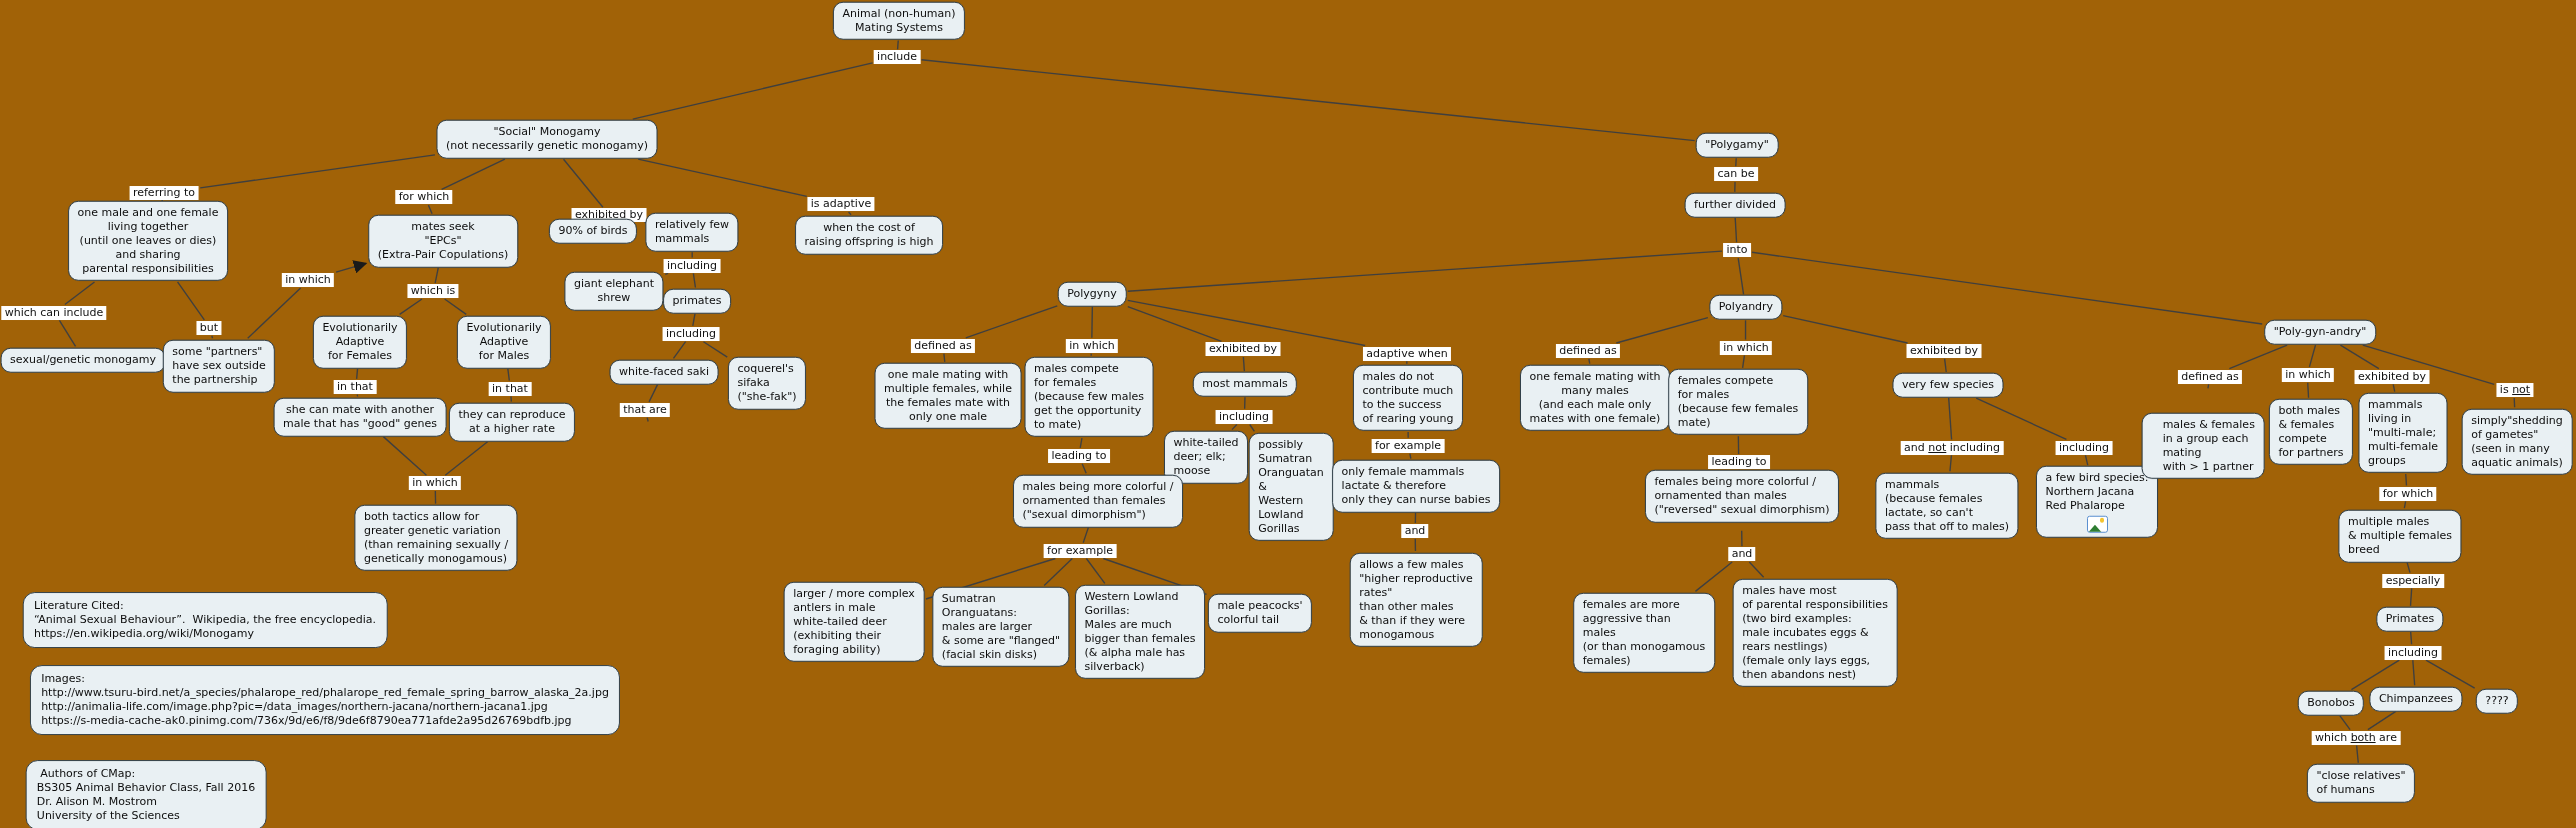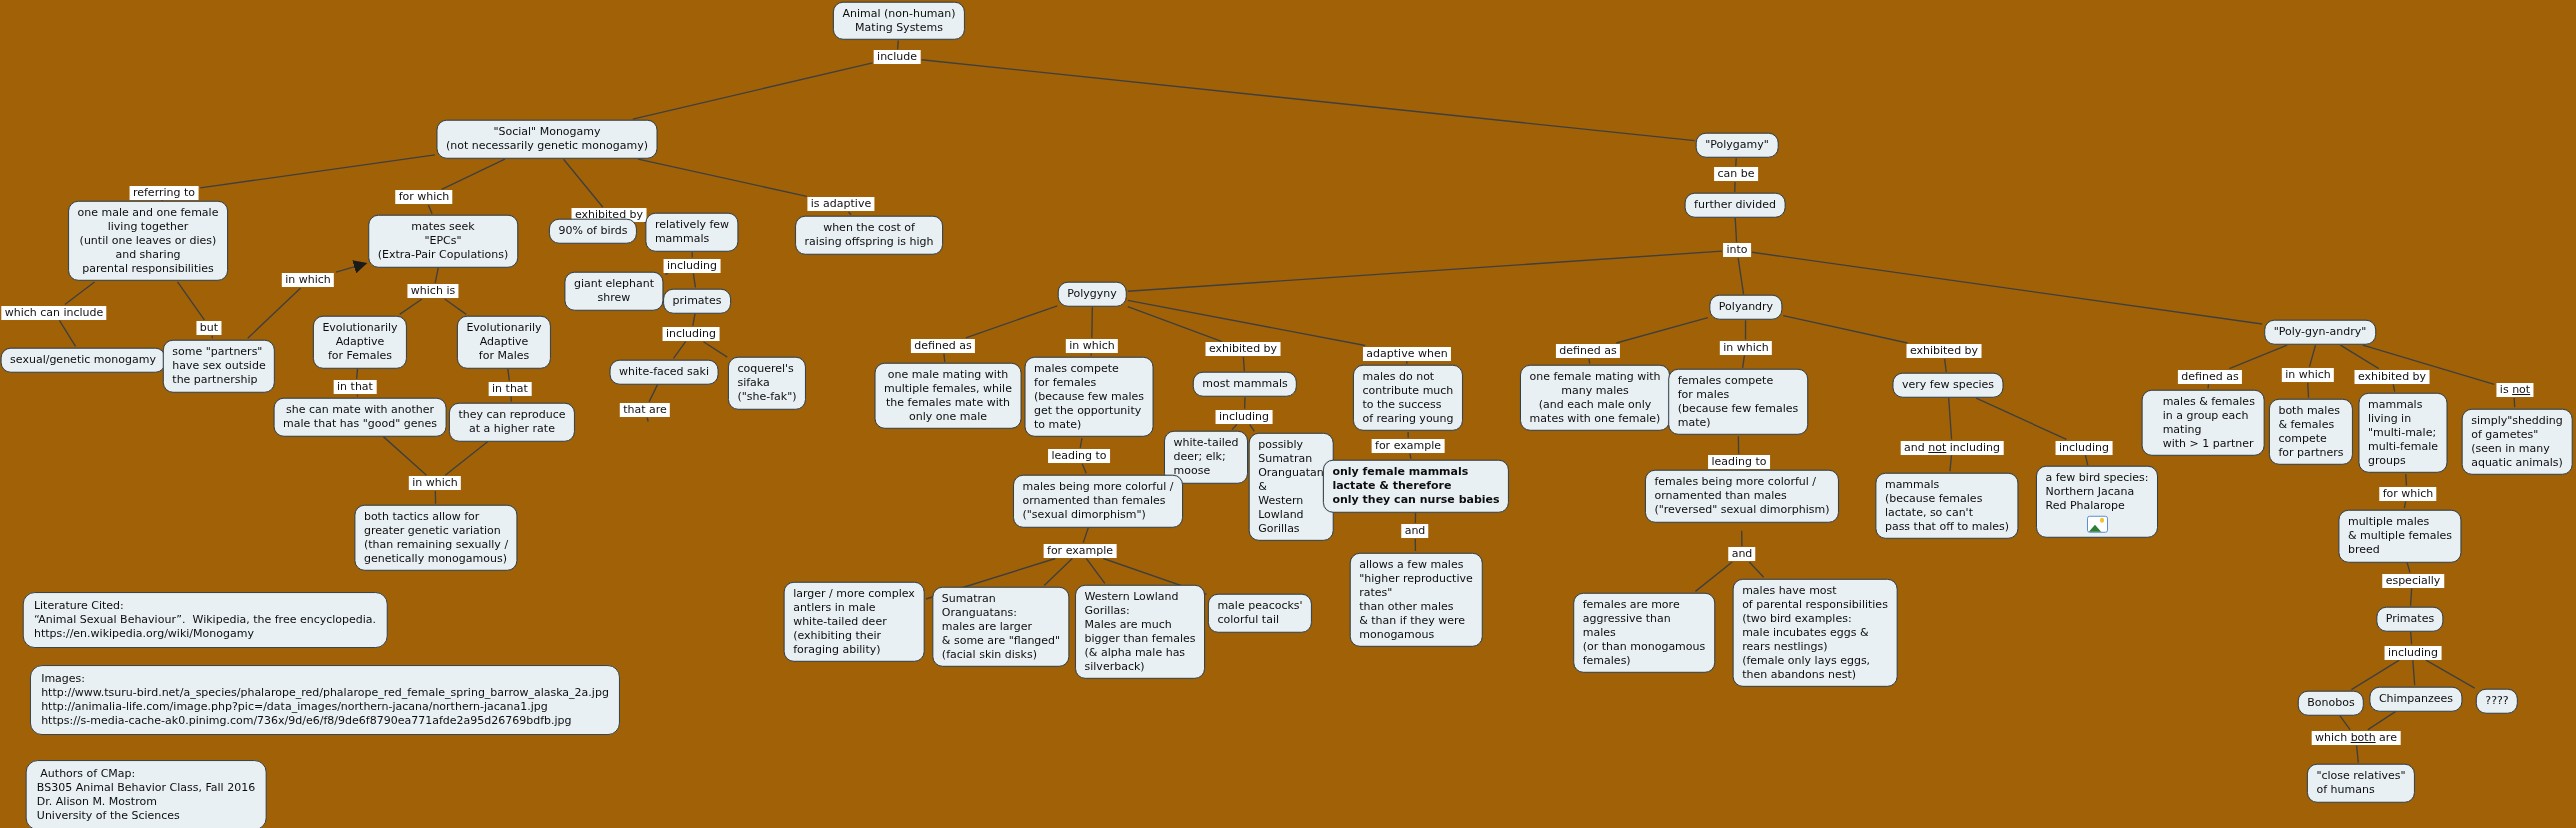--- a/index.html
+++ b/index.html
@@ -236,21 +236,21 @@
 bigger than females
 (&amp; alpha male has
 silverback)</span></div>
     <div class="node concept" style="left: 1260px; top: 613px;"><span>male peacocks'
 colorful tail</span></div>
     <div class="node concept" style="left: 1408px; top: 398px;"><span>males do not
 contribute much
 to the success
 of rearing young</span></div>
     <div class="node label" style="left: 1408px; top: 446px;"><span>for example</span></div>
-    <div class="node concept" style="left: 1416px; top: 486px; font-weight: bold;"><span>only female mammals
+    <div class="node concept" style="left: 1416px; top: 486px;"><span>only female mammals
 lactate &amp; therefore
 only they can nurse babies</span></div>
     <div class="node label" style="left: 1415px; top: 531px;"><span>and</span></div>
     <div class="node concept" style="left: 1416px; top: 600px;"><span>allows a few males
 "higher reproductive
 rates"
 than other males
 &amp; than if they were
 monogamous</span></div>
     <div class="node label" style="left: 1588px; top: 351px;"><span>defined as</span></div>
@@ -288,21 +288,21 @@
 (because females
 lactate, so can't
 pass that off to males)</span></div>
     <div class="node concept" style="left: 2097px; top: 502px;"><span>a few bird species:
 Northern Jacana
 Red Phalarope</span><span class="attach-icon"><span class="mtn"></span><span class="sun"></span></span></div>
     <div class="node label" style="left: 2210px; top: 377px;"><span>defined as</span></div>
     <div class="node label" style="left: 2308px; top: 375px;"><span>in which</span></div>
     <div class="node label" style="left: 2392px; top: 377px;"><span>exhibited by</span></div>
     <div class="node label" style="left: 2515px; top: 390px;"><span>is <u>not</u></span></div>
-    <div class="node concept" style="left: 2203px; top: 423px; padding-left: 20px;"><span>males &amp; females
+    <div class="node concept" style="left: 2203px; top: 446px; padding-left: 20px;"><span>males &amp; females
 in a group each
 mating
 with &gt; 1 partner</span></div>
     <div class="node concept" style="left: 2311px; top: 432px;"><span>both males
 &amp; females
 compete
 for partners</span></div>
     <div class="node concept" style="left: 2403px; top: 433px;"><span>mammals
 living in
 "multi-male;

